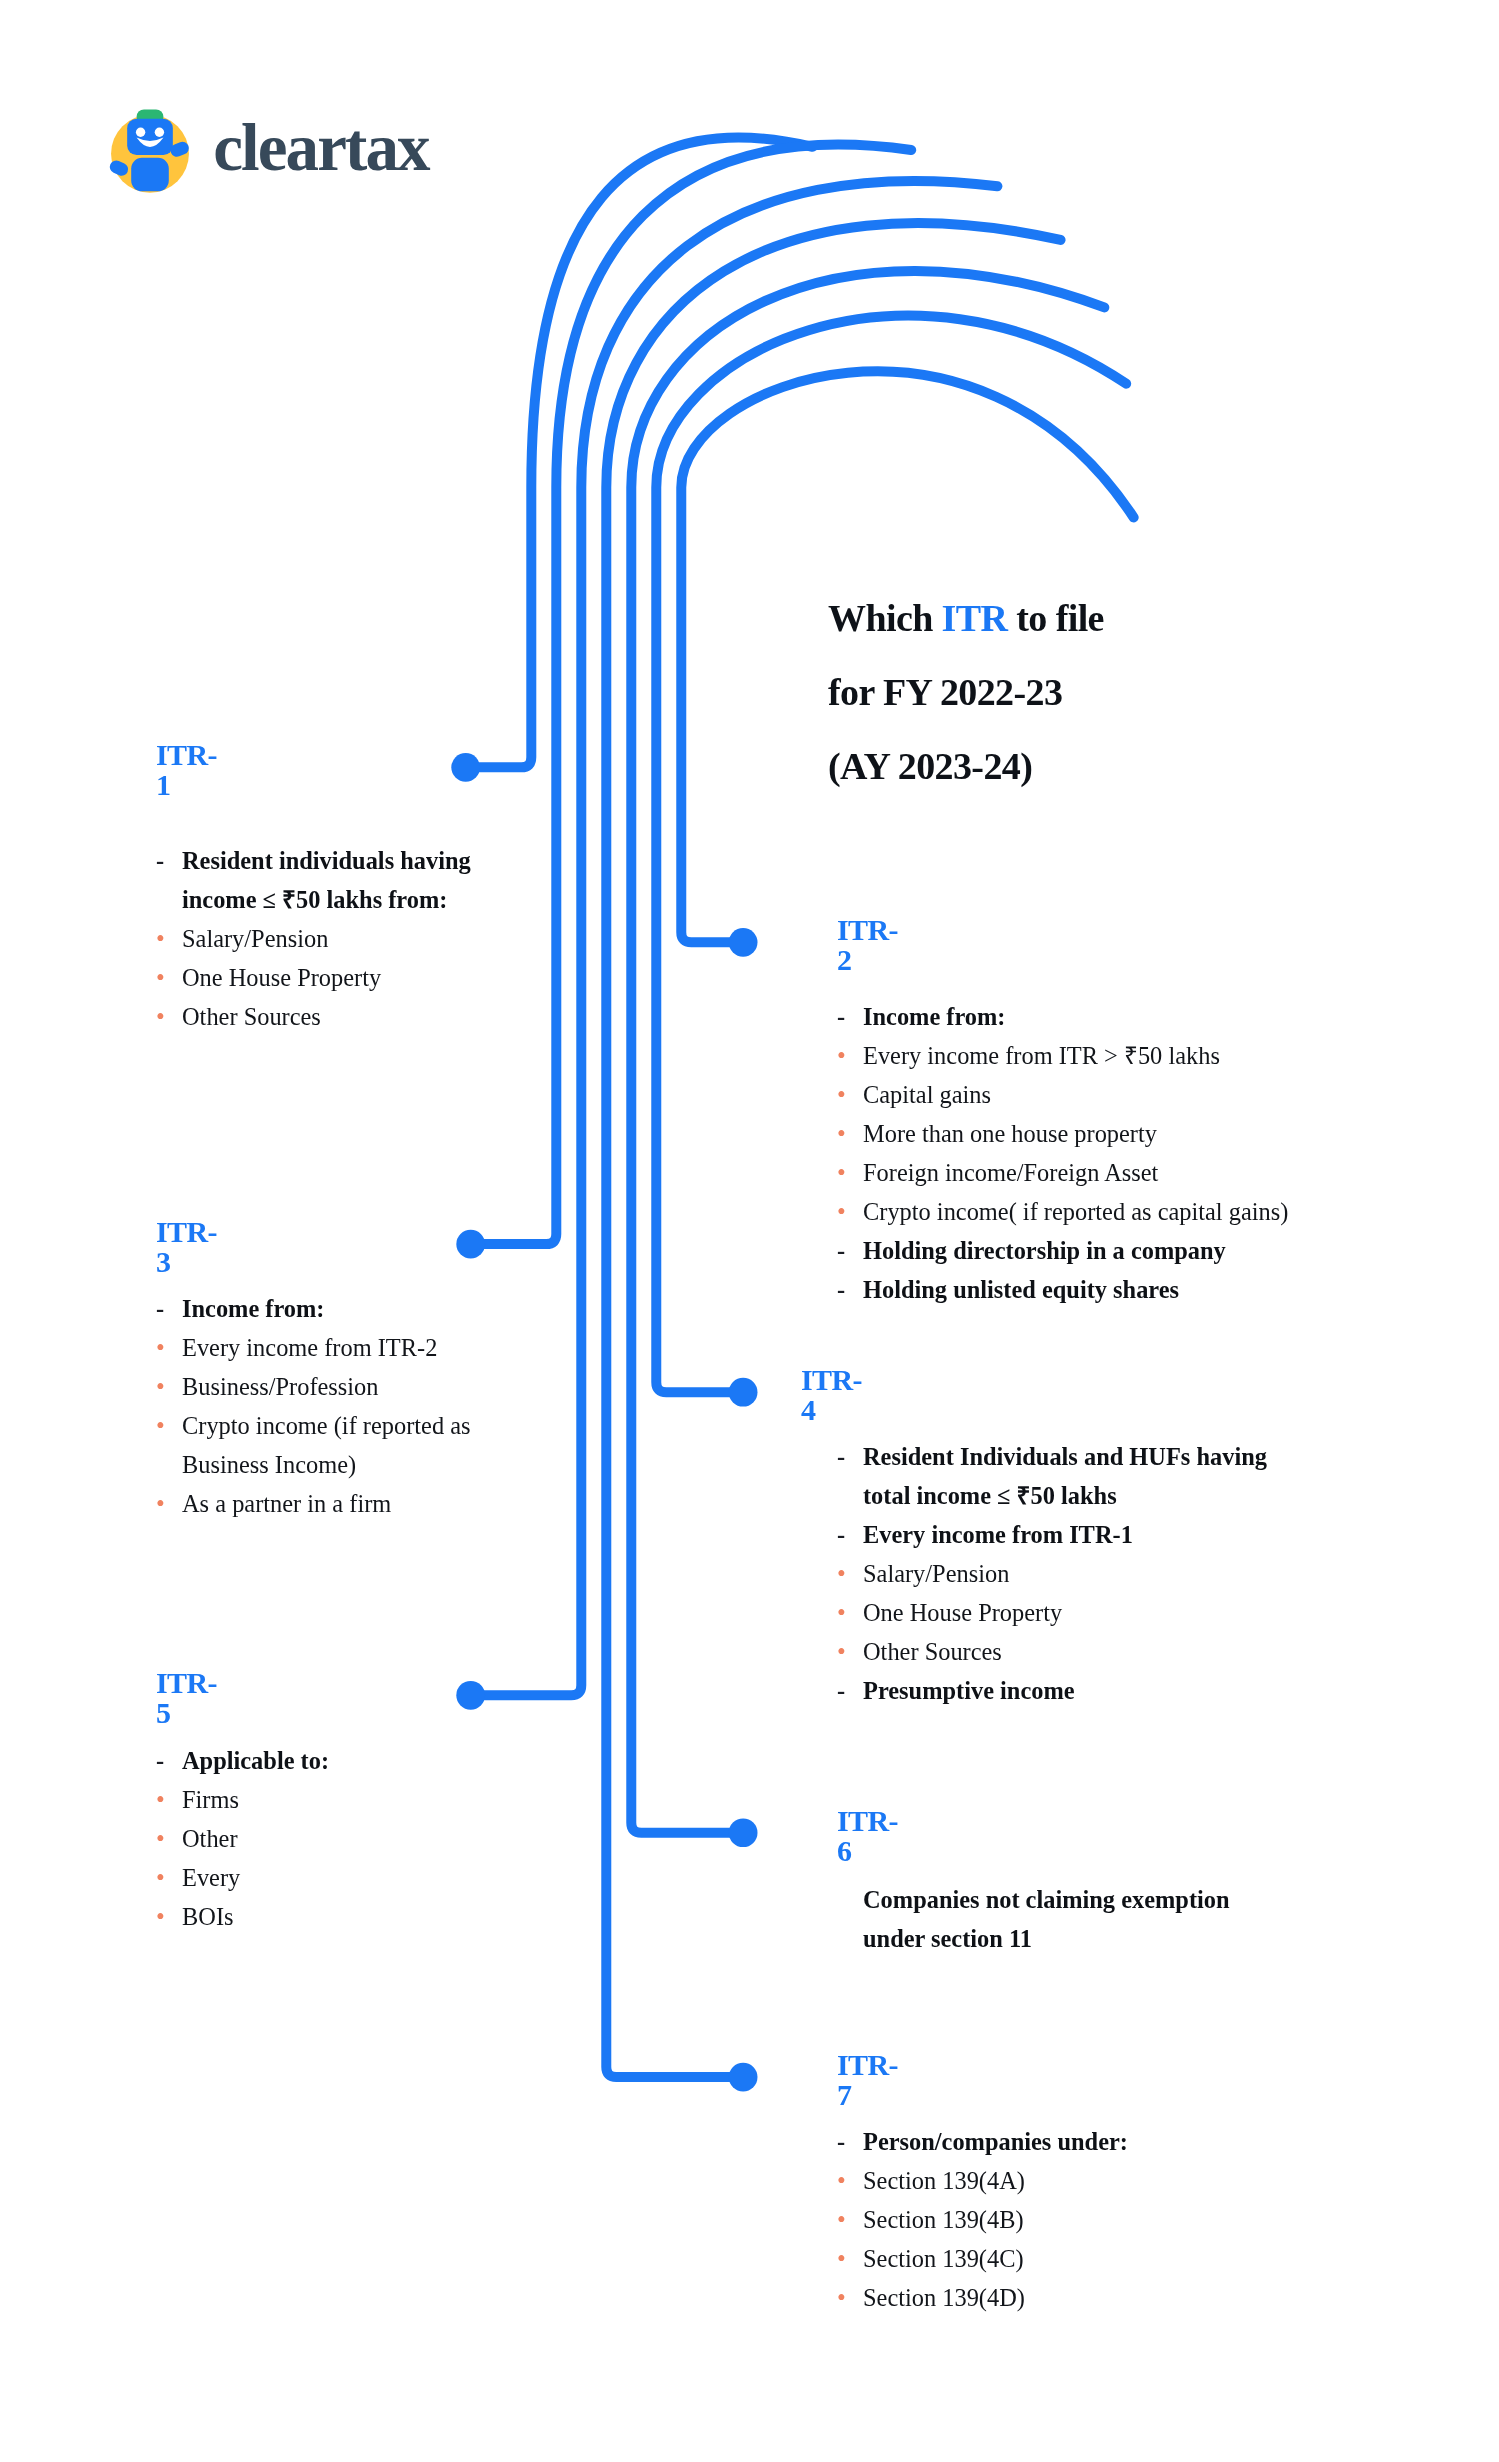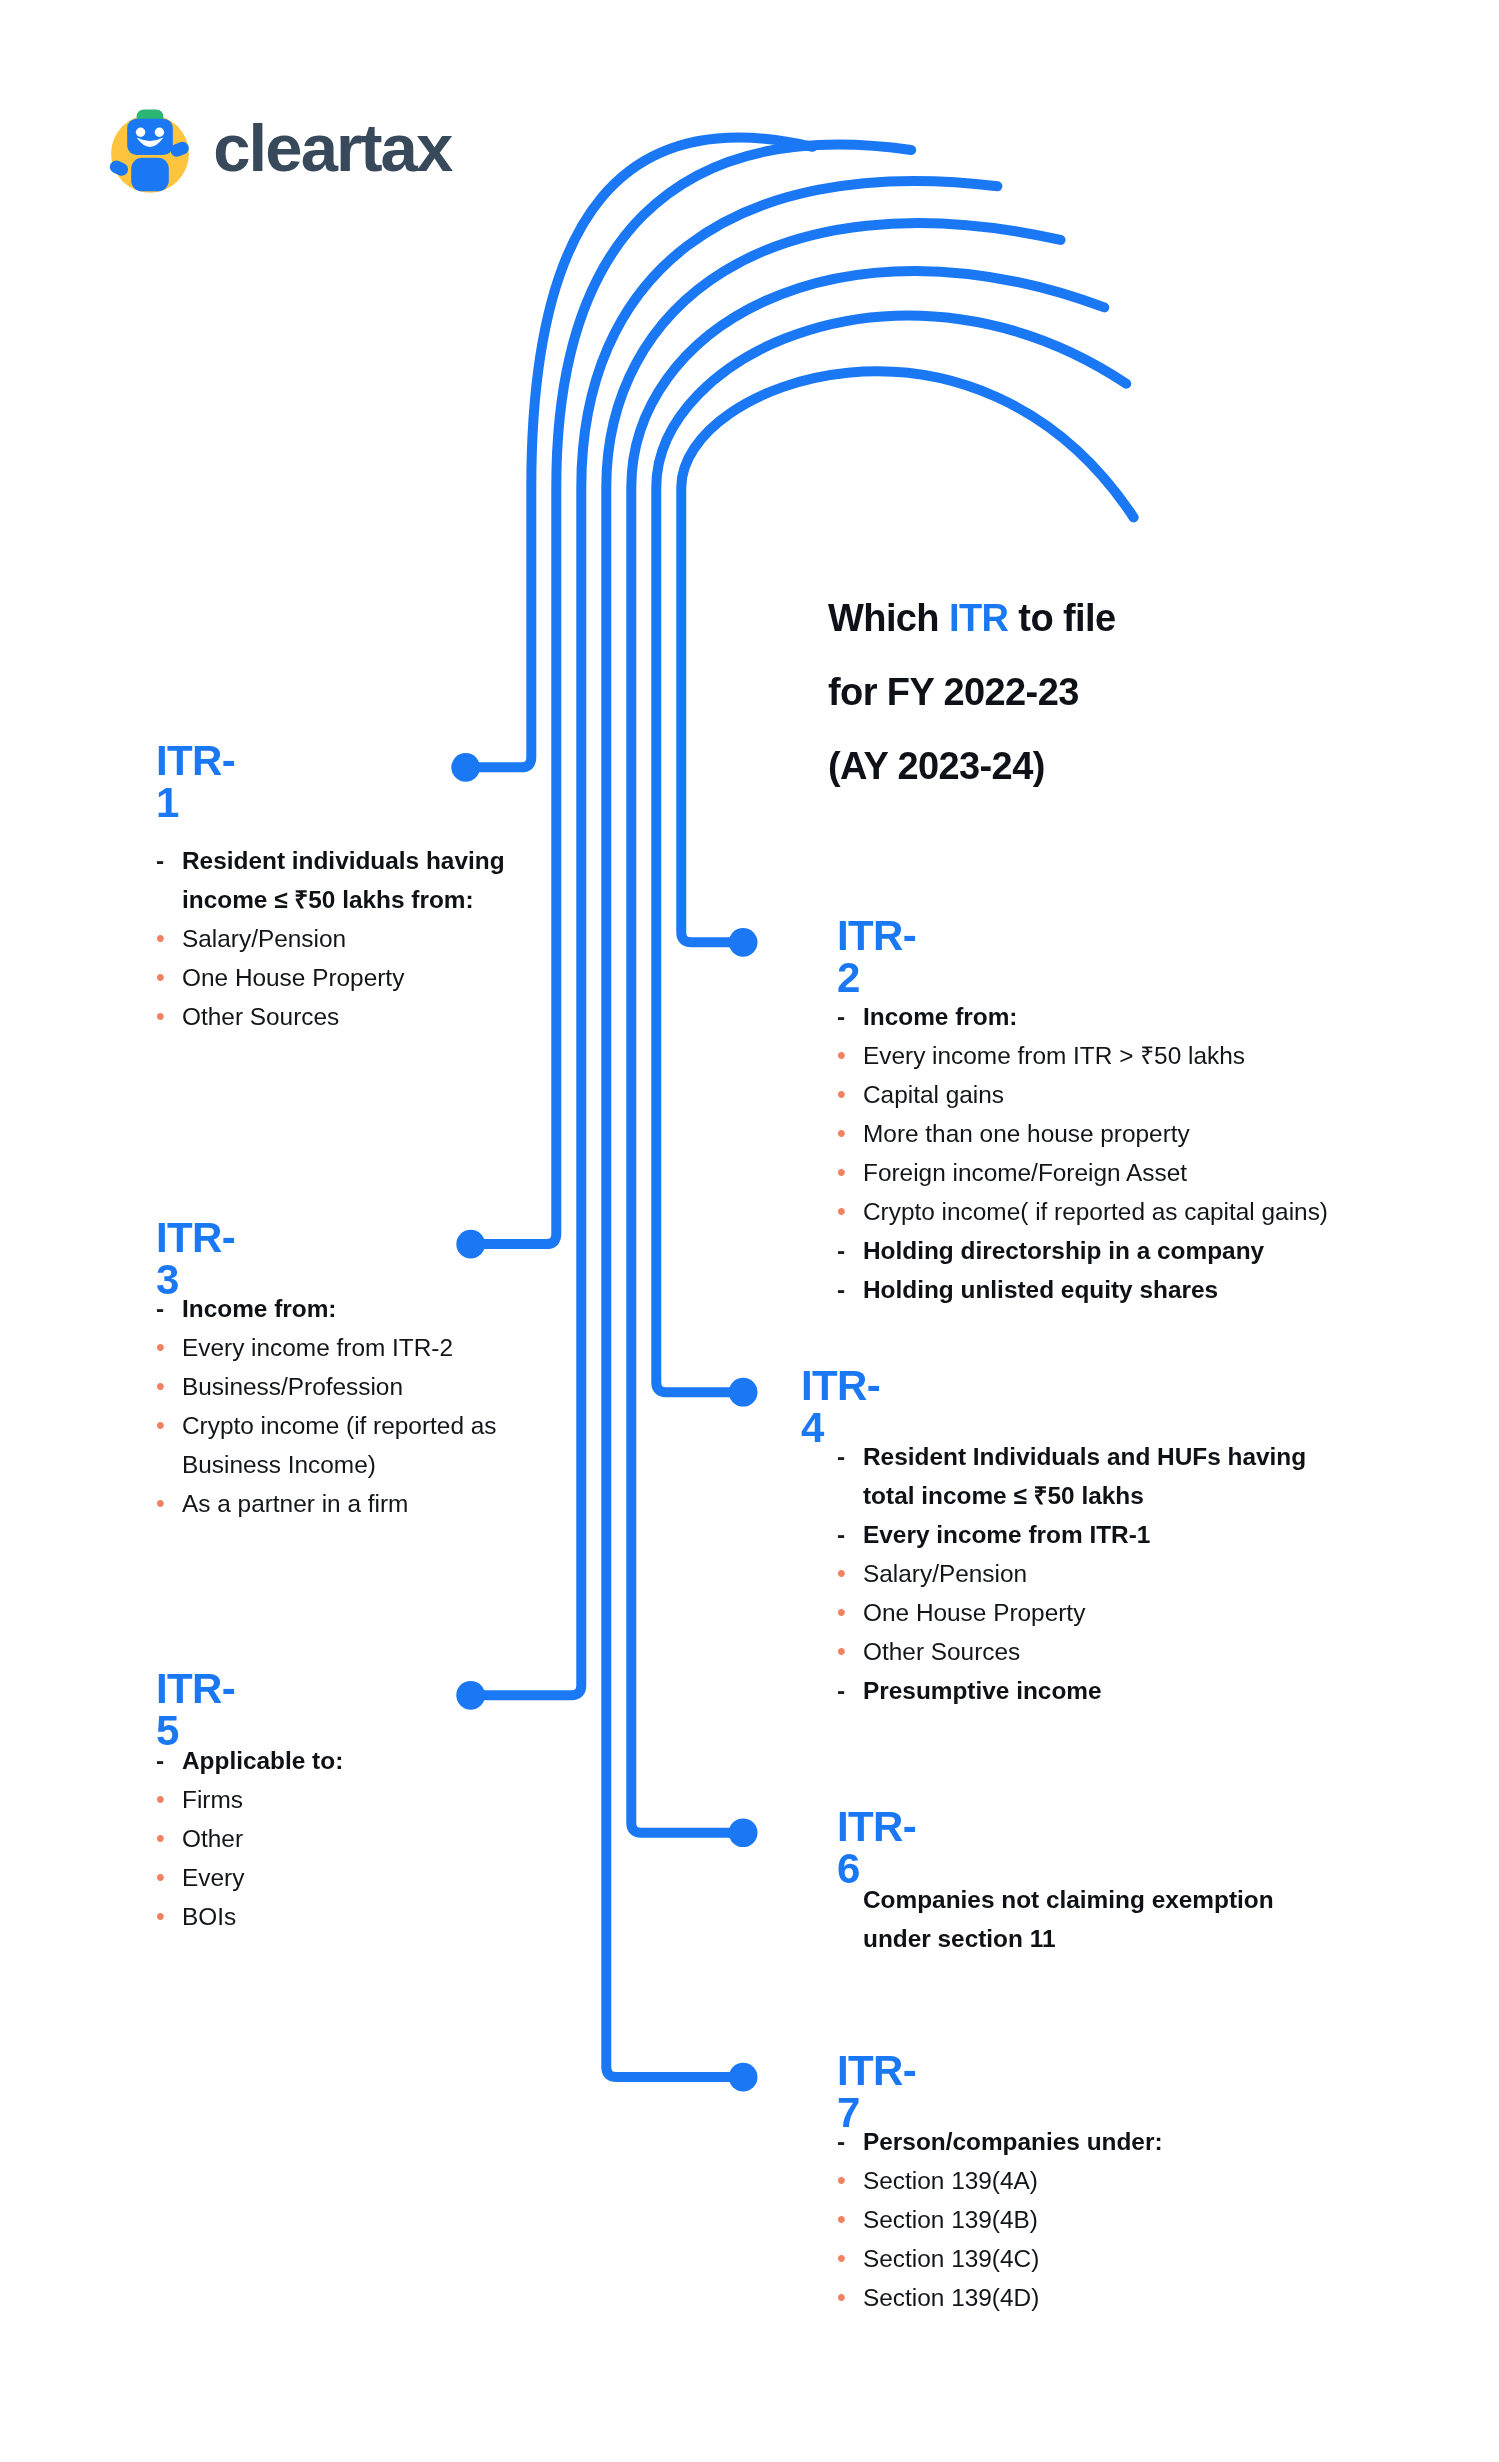--- a/index.html
+++ b/index.html
@@ -1,28 +1,28 @@
 <!DOCTYPE html>
 <html style="font-size:10px"><head>
 <meta charset="utf-8">
 <style>
   html,body{margin:0;padding:0;background:#ffffff;}
   .page{position:relative;width:1500px;height:2462px;background:#ffffff;overflow:hidden;
-        font-family:Liberation Sans, sans-serif;color:#12151A;}
+        font-family:Liberation Serif, serif;color:#12151A;}
   .connectors{position:absolute;left:0;top:0;width:1500px;height:2462px;}
 
   .logo{position:absolute;left:103px;top:100px;display:flex;align-items:center;gap:16.2px;}
   .logo-text{font-size:67px;font-weight:700;color:#37495A;letter-spacing:-1.9px;line-height:1;}
 
   .title{position:absolute;left:828px;top:581px;font-size:38px;font-weight:700;
          color:#0E1218;line-height:74px;letter-spacing:-0.6px;}
   .title .hl{color:#1B78F5;}
 
   .section{position:absolute;}
-  .sec-header{position:absolute;font-size:42px;font-weight:700;color:#1B78F5;letter-spacing:-0.6px;line-height:1;}
+  .sec-header{position:absolute;font-size:30px;font-weight:700;color:#1B78F5;letter-spacing:-0.6px;line-height:1;}
   .sec-list{position:absolute;}
   .row{display:flex;font-size:24.4px;line-height:39px;}
   .row .bullet{width:26px;flex:0 0 26px;}
   .row .bullet.dash{color:#1A1D24;font-weight:600;}
   .row .bullet.dot{color:#F0825F;font-size:25px;}
   .row .txt{white-space:nowrap;}
   .row.bold .txt{font-weight:700;color:#0E1116;}
 </style>
 </head>
 <body>

